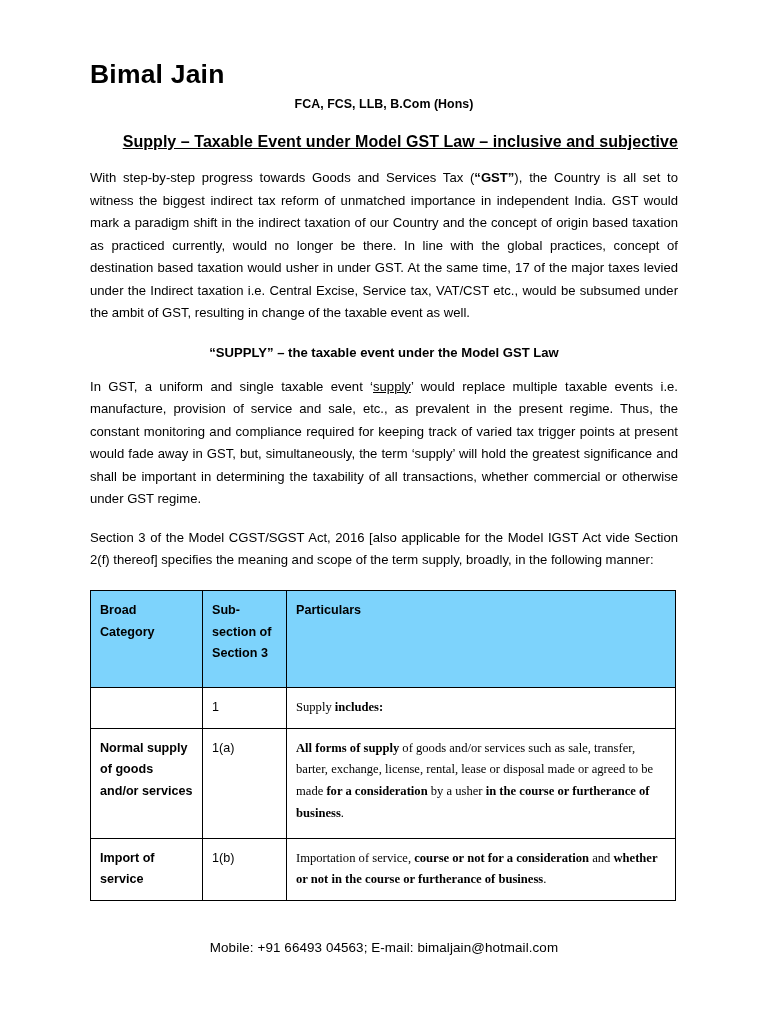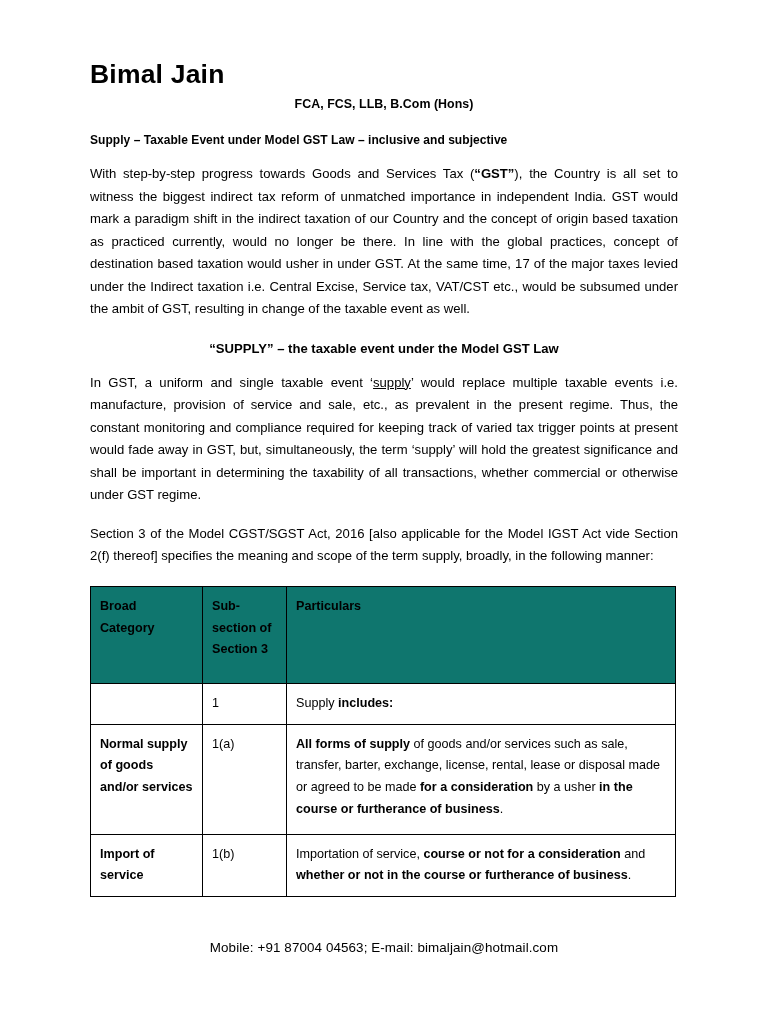--- a/index.html
+++ b/index.html
@@ -32,23 +32,24 @@
   }
   .author-quals {
     font-size: 12.4px;
     font-weight: bold;
     margin: 0;
     padding-top: 8px;
     letter-spacing: 0.05px;
     text-align: center;
   }
   .doc-title {
-    font-size: 12px;
+    font-size: 16px;
     font-weight: bold;
-    text-align: left;
+    text-decoration: underline;
+    text-align: right;
     margin: 0;
     padding-top: 22px;
     letter-spacing: 0.05px;
   }
   p.body-text {
     font-size: 13.1px;
     line-height: 1.72;
     text-align: justify;
     margin: 0;
     padding-top: 16px;
@@ -71,28 +72,28 @@
   }
   table.gst-table td, table.gst-table th {
     border: 1.3px solid #000000;
     vertical-align: top;
     padding: 9px 8px 9px 9px;
     font-size: 12.6px;
     line-height: 1.72;
     text-align: left;
   }
   table.gst-table thead th {
-    background: #0f766e;
+    background: #7dd3fc;
     font-weight: bold;
     height: 78px;
   }
   .col-1 { width: 112px; }
   .col-2 { width: 84px; }
   .col-3 { width: 389px; }
-  td.particulars { text-align: justify; }
+  td.particulars { text-align: justify; font-family: Liberation Serif, serif; }
   .row-h1 { height: 20px; }
   .row-h2 { height: 110px; }
   .row-h3 { height: 62px; }
   td.cat-cell { font-weight: bold; }
 
   .footer {
     position: absolute;
     left: 0;
     right: 0;
     top: 940px;
@@ -144,15 +145,15 @@
         <td class="particulars"><span></span><b>All forms of supply</b><span> of goods and/or services such as sale, transfer, barter, exchange, license, rental, lease or disposal made or agreed to be made </span><b>for a consideration</b><span> by a usher </span><b>in the course or furtherance of business</b><span>.</span></td>
       </tr>
       <tr class="row-h3">
         <td class="cat-cell">Import of service</td>
         <td>1(b)</td>
         <td class="particulars"><span>Importation of service, </span><b>course or not for a consideration</b><span> and </span><b>whether or not in the course or furtherance of business</b><span>.</span><b></b><span></span></td>
       </tr>
     </tbody>
   </table>
 
-  <div class="footer">Mobile: +91 87004 04563; E-mail: bimaljain@hotmail.com</div>
+  <div class="footer">Mobile: +91 66493 04563; E-mail: bimaljain@hotmail.com</div>
 
 </div>
 
 </body></html>

